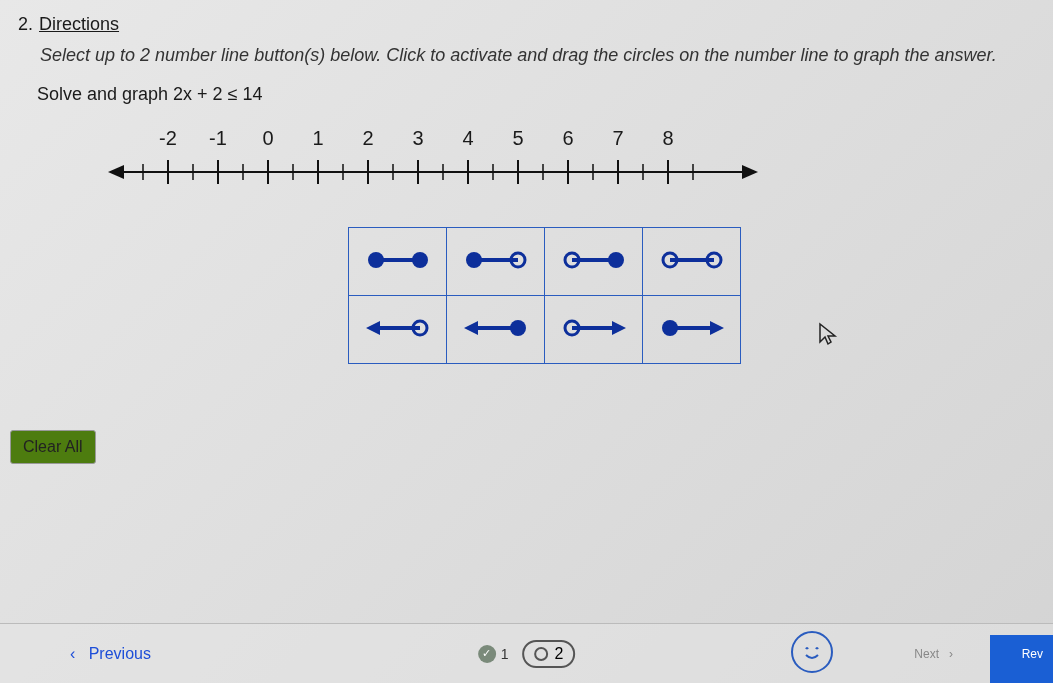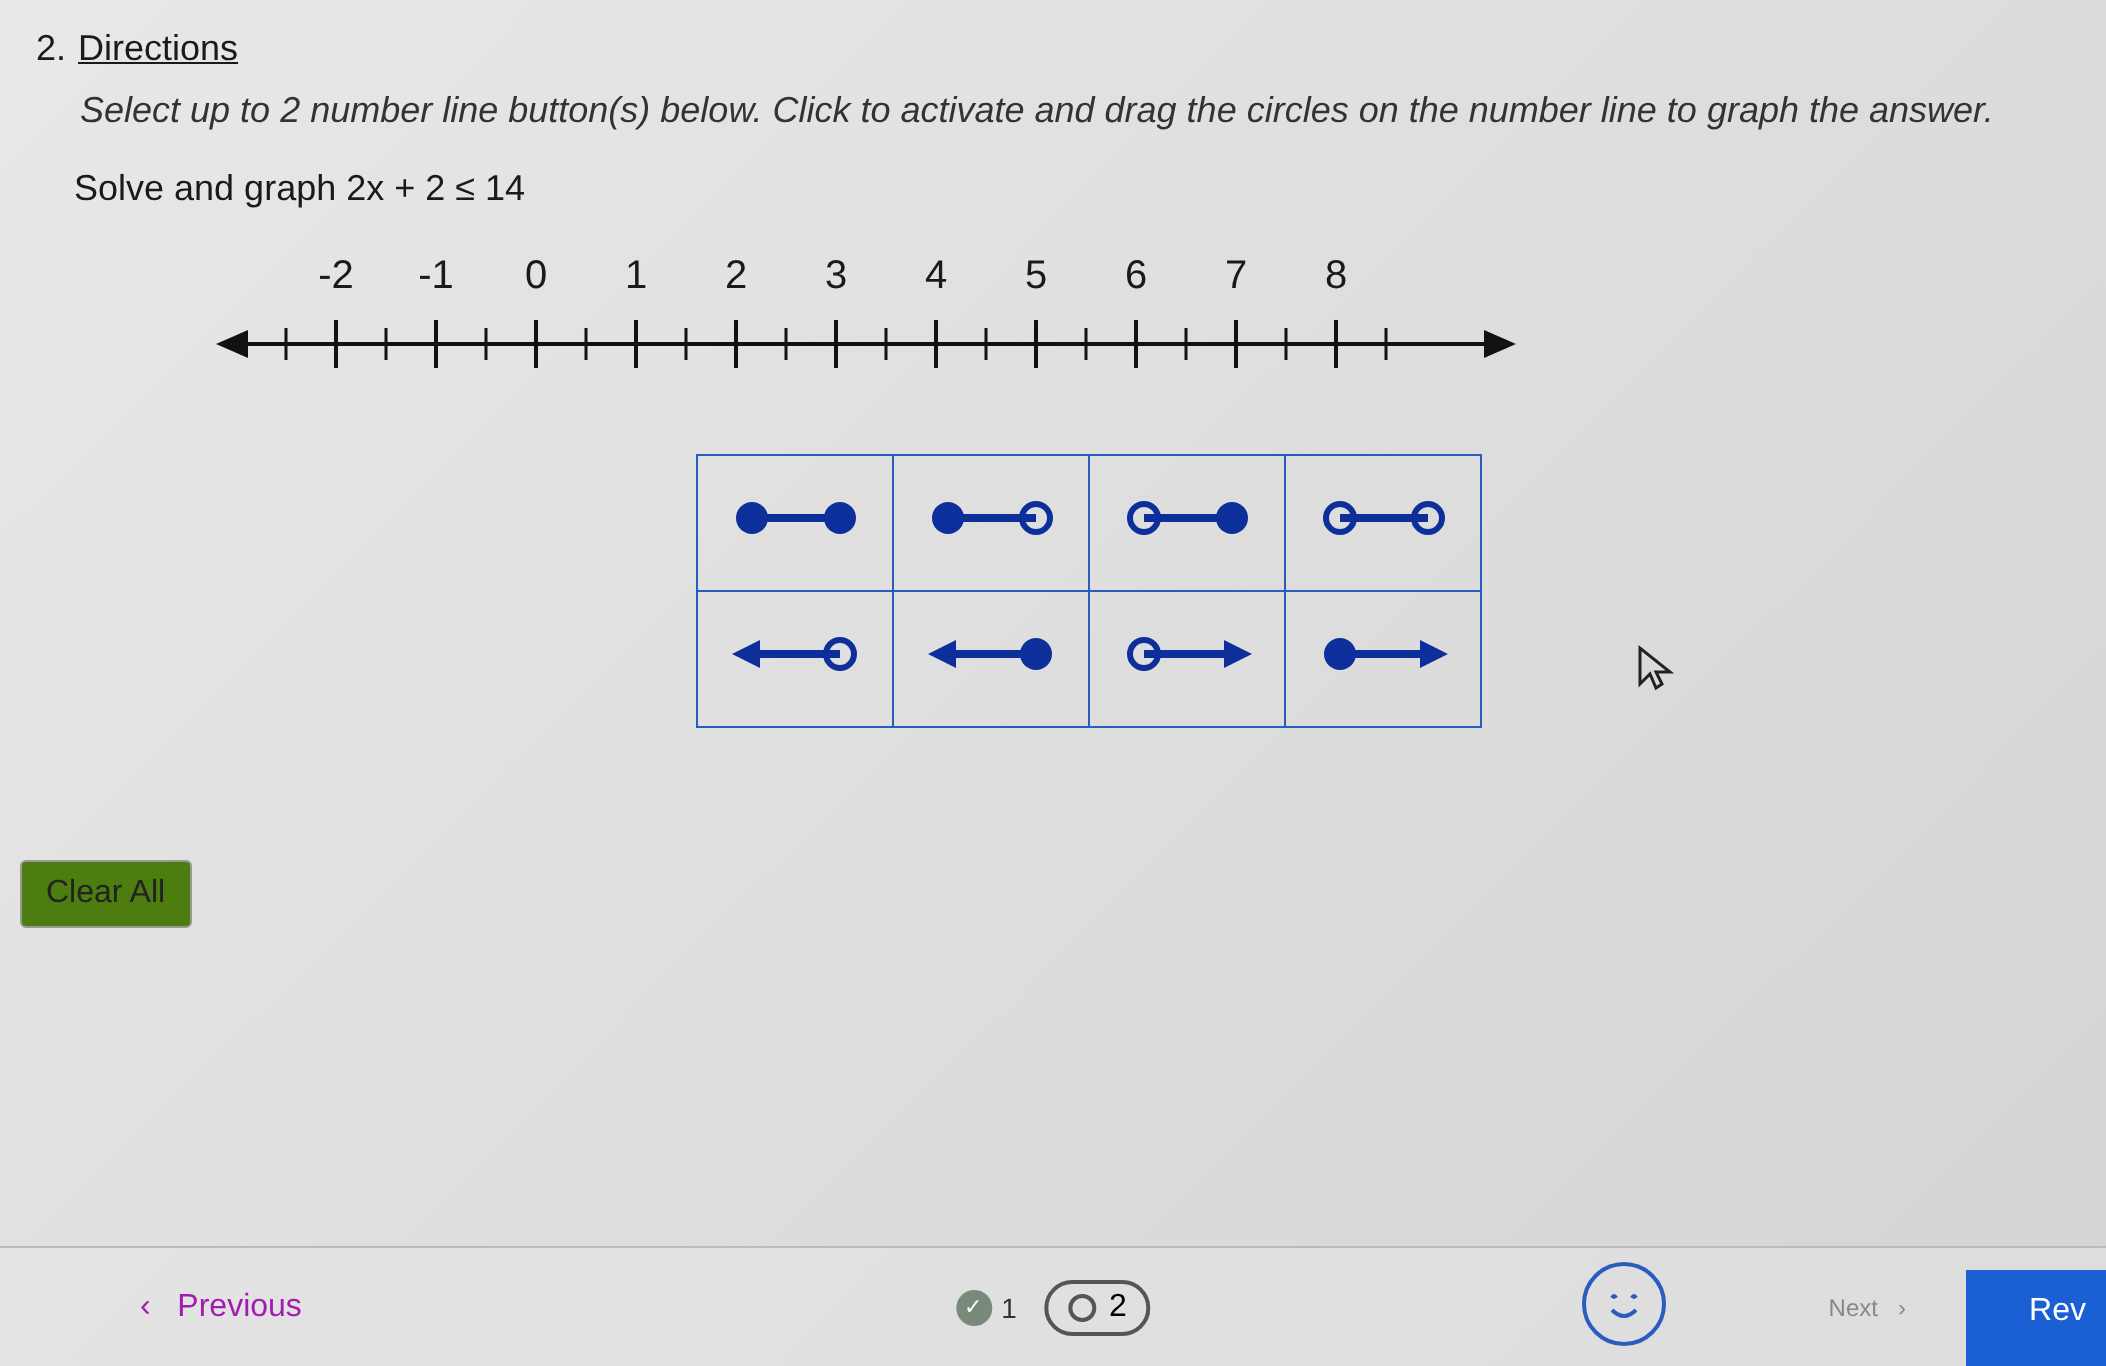--- a/index.html
+++ b/index.html
@@ -90,21 +90,21 @@
       bottom: 0;
       left: 0;
       right: 0;
       height: 60px;
       border-top: 1px solid #bbb;
       display: flex;
       align-items: center;
       background: rgba(230,230,230,0.5);
     }
     .prev-link {
-      color: #a21caf;
+      color: #1d4ed8;
       font-size: 16px;
       margin-left: 70px;
       cursor: pointer;
     }
     .pager {
       position: absolute;
       left: 50%;
       transform: translateX(-50%);
       display: flex;
       align-items: center;
@@ -159,21 +159,21 @@
       font-size: 12px;
     }
     .rev-btn {
       position: absolute;
       right: 0;
       bottom: 0;
       height: 48px;
       background: #1a5fd4;
       color: #fff;
       padding: 12px 10px 12px 32px;
-      font-size: 16px;
+      font-size: 12px;
     }
     .cursor-icon {
       position: absolute;
       right: 215px;
       top: 322px;
       font-size: 20px;
       color: #222;
     }
   </style>
 </head>

